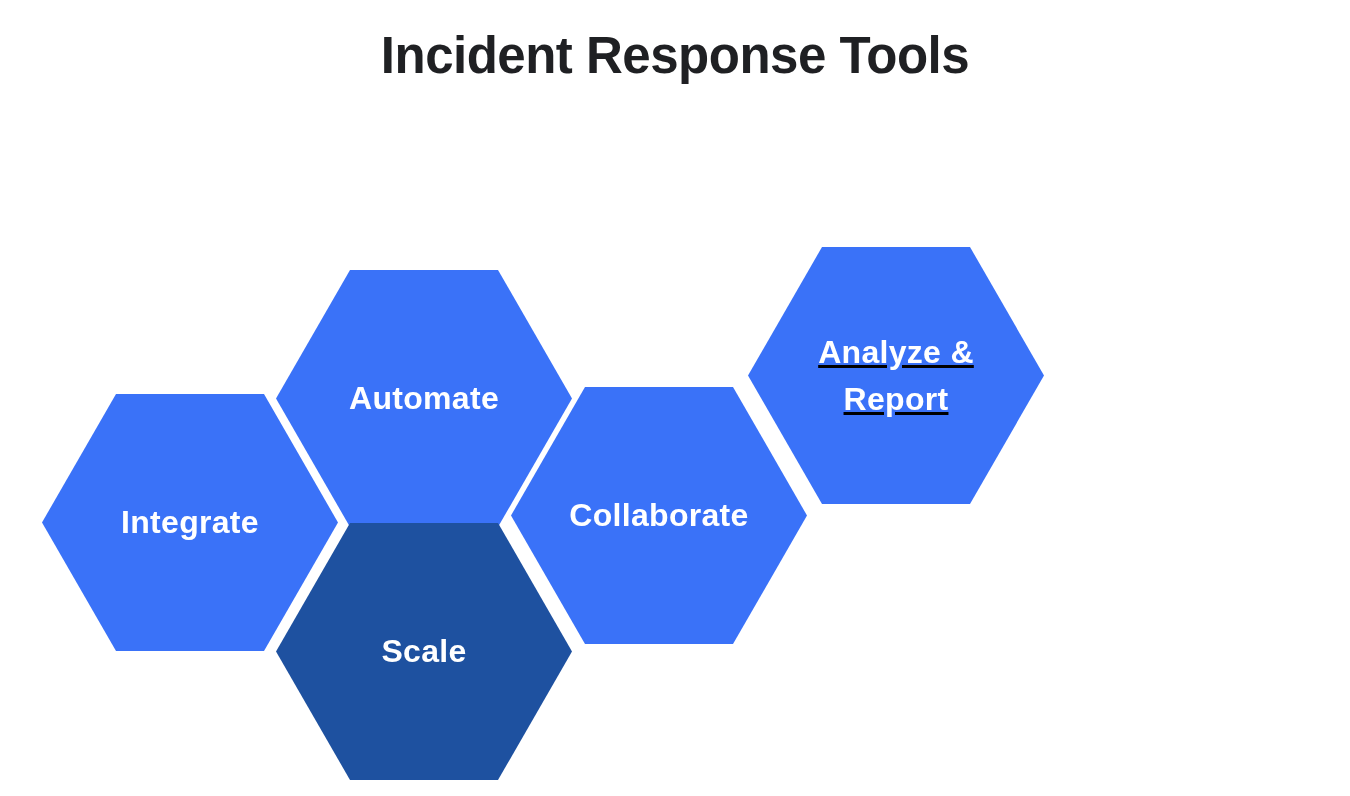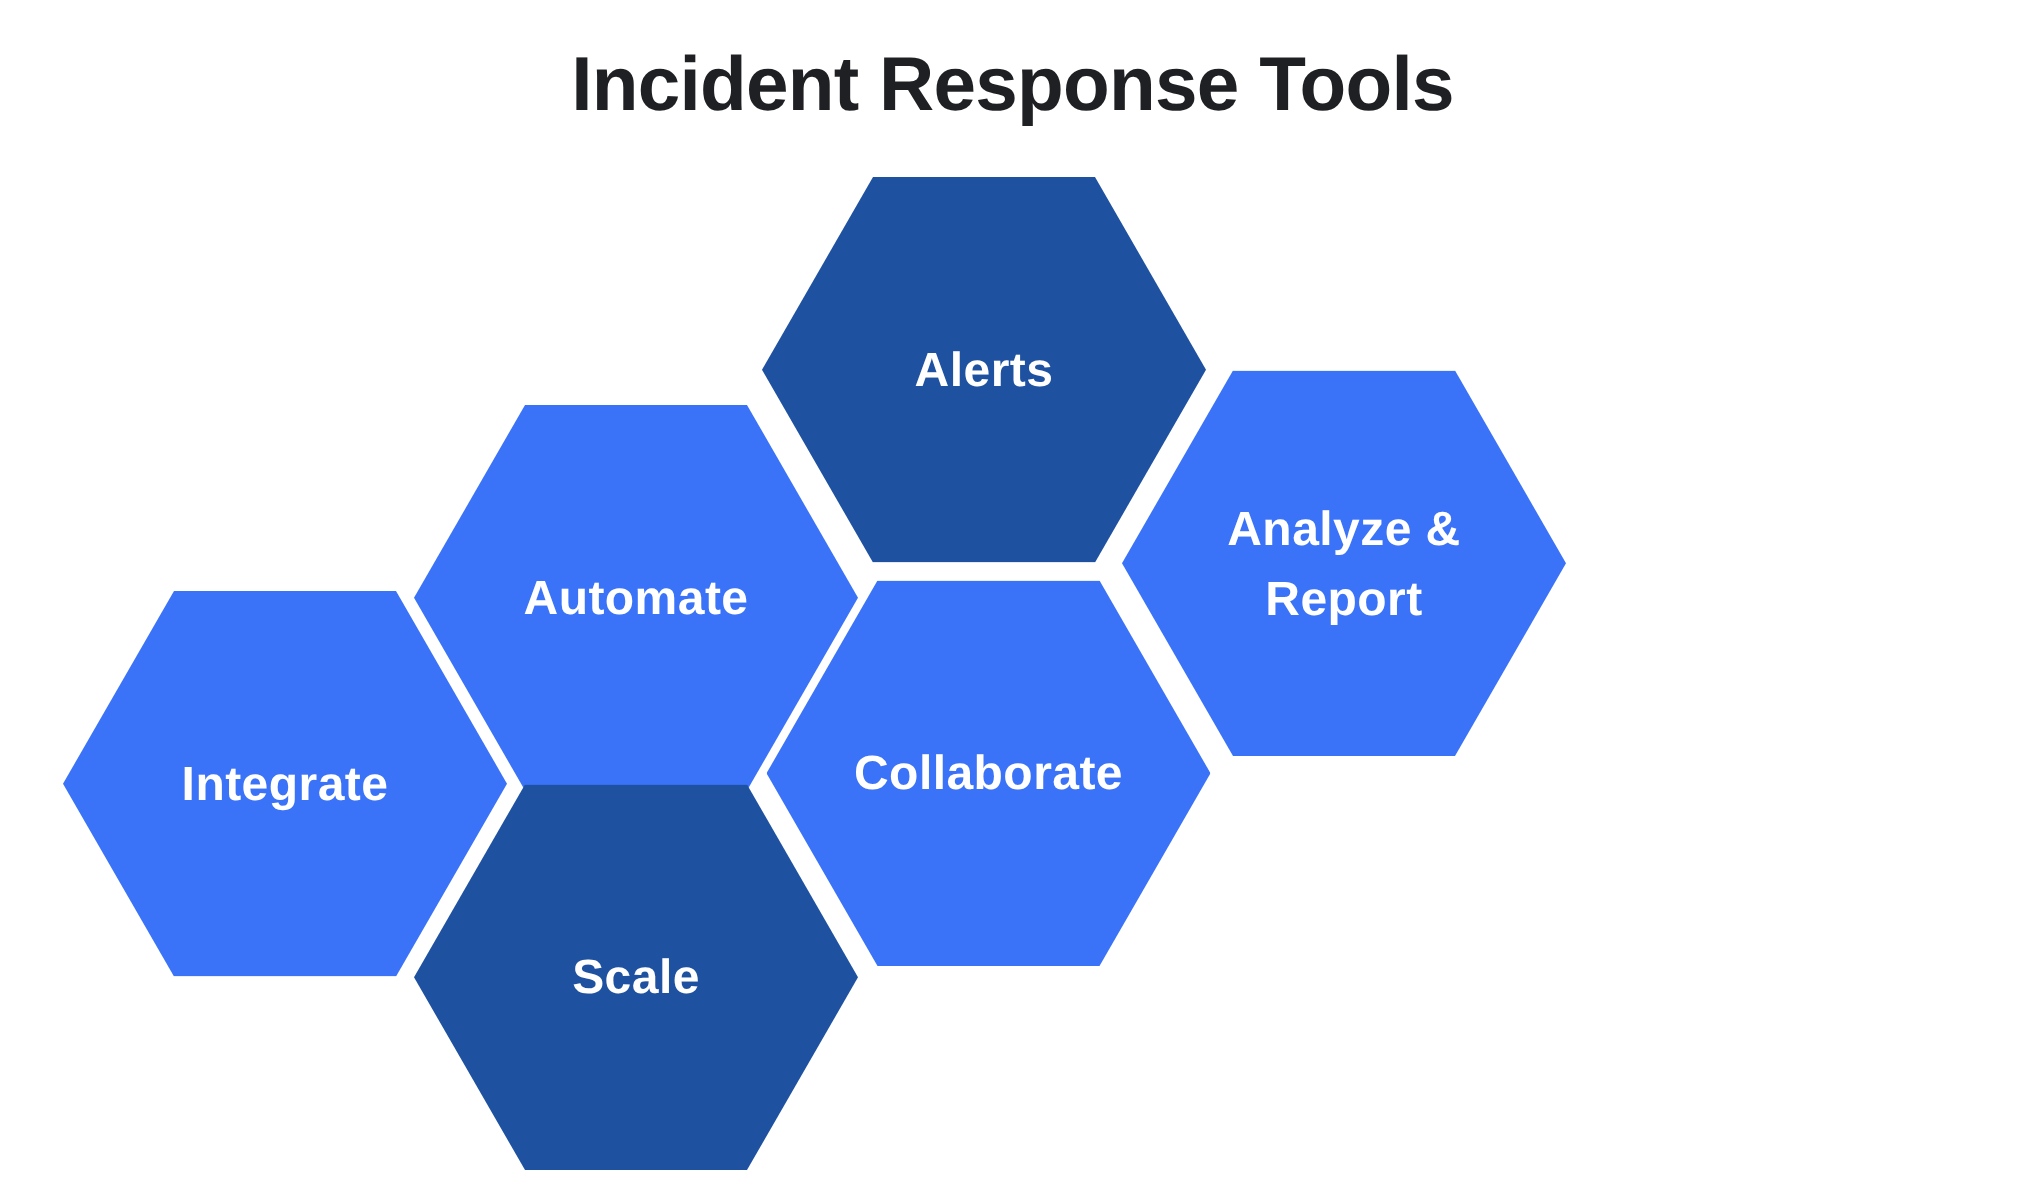--- a/index.html
+++ b/index.html
@@ -42,37 +42,34 @@
   .hex__label {
     color: #ffffff;
     font-size: 32px;
     font-weight: bold;
     letter-spacing: 0.3px;
     line-height: 1.45;
     white-space: pre-line;
   }
   .hex--alerts      { left: 508px; top: 118px; }
   .hex--automate    { left: 276px; top: 270px; }
-  .hex--analyze     { left: 748px; top: 247px; }
+  .hex--analyze     { left: 748px; top: 247px; text-decoration: underline; }
   .hex--integrate   { left:  42px; top: 394px; }
   .hex--collaborate { left: 511px; top: 387px; }
   .hex--training    { left: 978px; top: 379px; }
   .hex--scale       { left: 276px; top: 523px; }
   .hex--customize   { left: 747px; top: 519px; }
 </style>
 </head>
 <body>
 
 <div class="stage">
 
   <h1 class="diagram-title">Incident Response Tools</h1>
 
-  <div class="hex hex--dark hex--alerts">
-    <span class="hex__label">Alerts</span>
-  </div>
 
   <div class="hex hex--light hex--automate">
     <span class="hex__label">Automate</span>
   </div>
 
   <div class="hex hex--light hex--analyze">
     <span class="hex__label">Analyze &amp;
 Report</span>
   </div>
 

